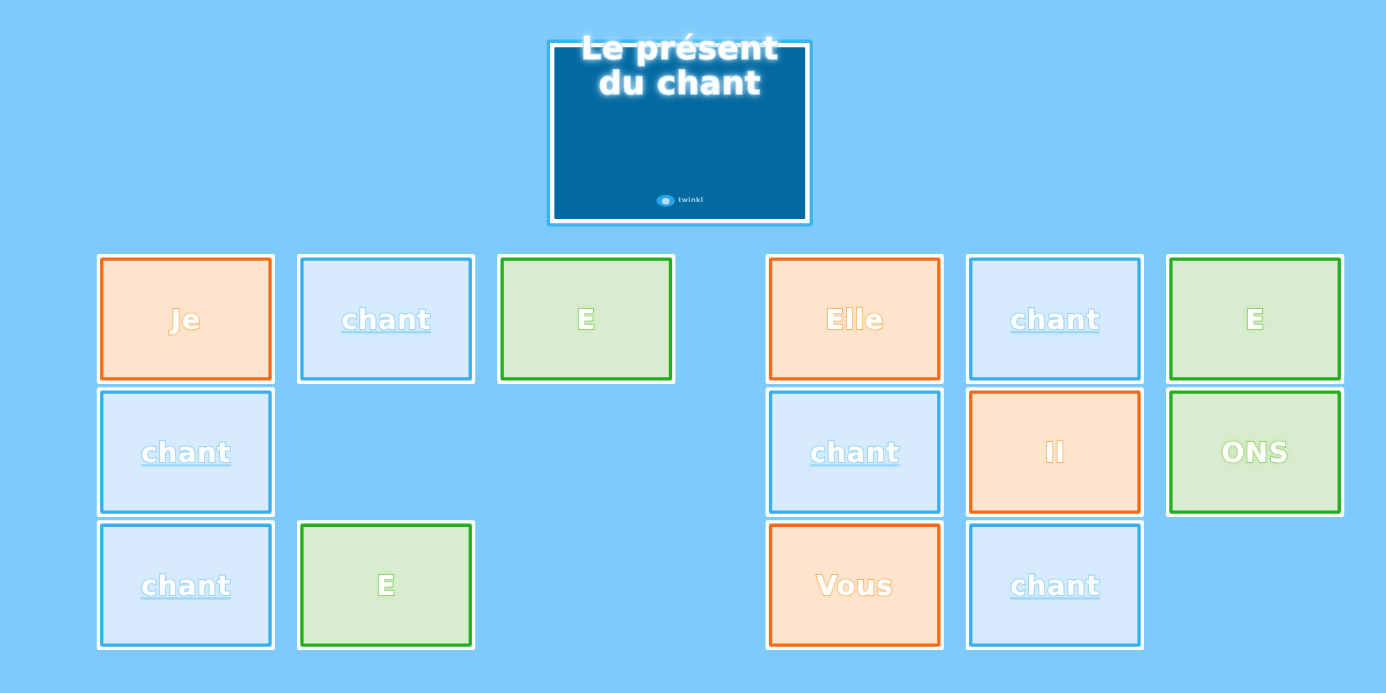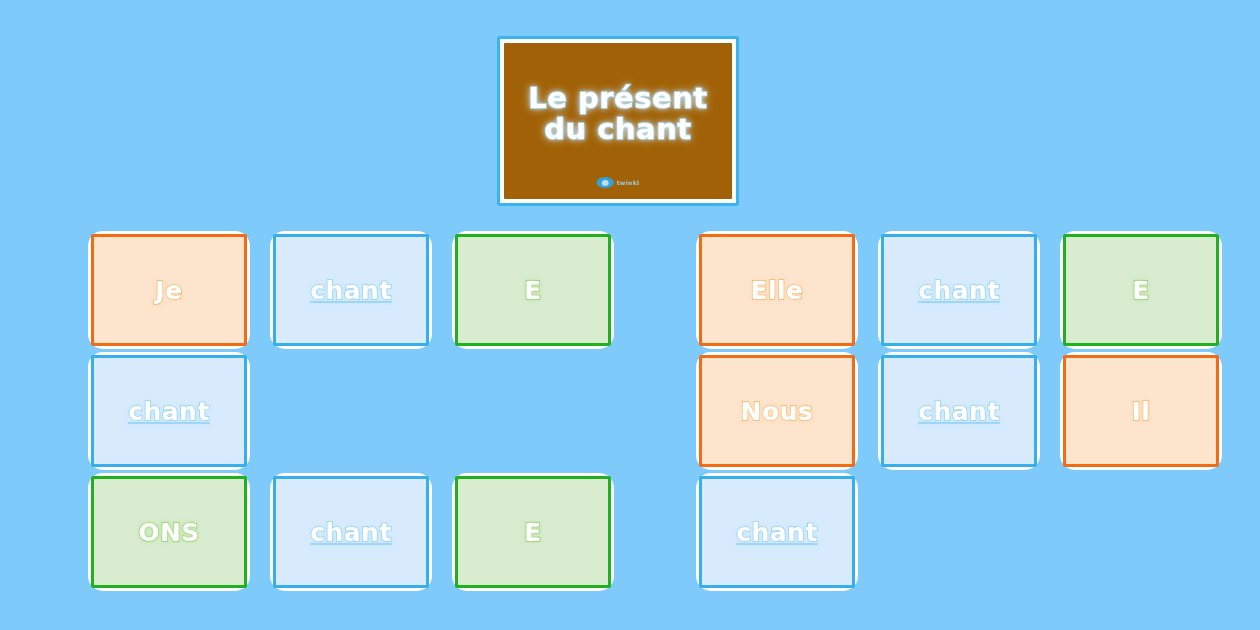--- a/index.html
+++ b/index.html
@@ -32,26 +32,26 @@
     box-sizing: border-box;
     background: #ffffff;
     border: 3px solid #39b4ef;
     border-radius: 3px;
     padding: 4px;
   }
   .title-card-inner {
     width: 100%;
     height: 100%;
     box-sizing: border-box;
-    background: #a16207;
+    background: #0369a1;
     border-radius: 1px;
     display: flex;
     flex-direction: column;
     align-items: center;
-    justify-content: center;
+    justify-content: flex-start;
     position: relative;
   }
   .title-text {
     text-align: center;
     font-size: 29px;
     line-height: 1.08;
     font-weight: bold;
     color: #ffffff;
     letter-spacing: 0.5px;
     -webkit-text-stroke: 1.5px #8fd2f7;
@@ -113,21 +113,21 @@
   }
   .grid-spacer {
     grid-column: 4;
   }
 
   .tile {
     box-sizing: border-box;
     width: 162px;
     height: 118px;
     background: #ffffff;
-    border-radius: 15px;
+    border-radius: 2px;
     padding: 3px;
     display: block;
   }
   .tile-inner {
     width: 100%;
     height: 100%;
     box-sizing: border-box;
     border-width: 3px;
     border-style: solid;
     border-radius: 2px;
@@ -223,25 +223,20 @@
         <div class="tile-inner">
           <span class="tile-label">E</span>
         </div>
       </div>
       <div class="tile tile-blue">
         <div class="tile-inner">
           <span class="tile-label">chant</span>
         </div>
       </div>
       <div class="grid-spacer"></div>
-      <div class="tile tile-orange">
-        <div class="tile-inner">
-          <span class="tile-label">Nous</span>
-        </div>
-      </div>
       <div class="tile tile-blue">
         <div class="tile-inner">
           <span class="tile-label">chant</span>
         </div>
       </div>
       <div class="tile tile-orange">
         <div class="tile-inner">
           <span class="tile-label">Il</span>
         </div>
       </div>
@@ -254,20 +249,25 @@
         <div class="tile-inner">
           <span class="tile-label">chant</span>
         </div>
       </div>
       <div class="tile tile-green">
         <div class="tile-inner">
           <span class="tile-label">E</span>
         </div>
       </div>
       <div class="grid-spacer"></div>
+      <div class="tile tile-orange">
+        <div class="tile-inner">
+          <span class="tile-label">Vous</span>
+        </div>
+      </div>
       <div class="tile tile-blue">
         <div class="tile-inner">
           <span class="tile-label">chant</span>
         </div>
       </div>
     </div>
 
 </div>
 
 </body></html>

